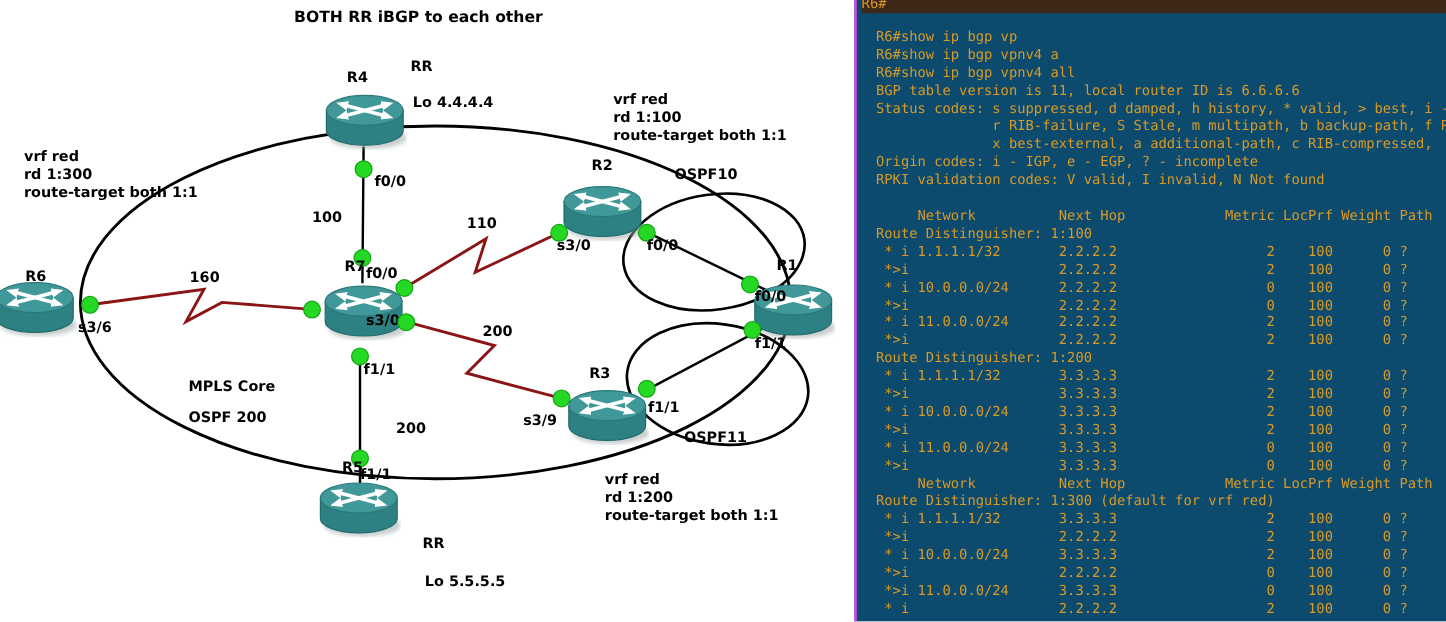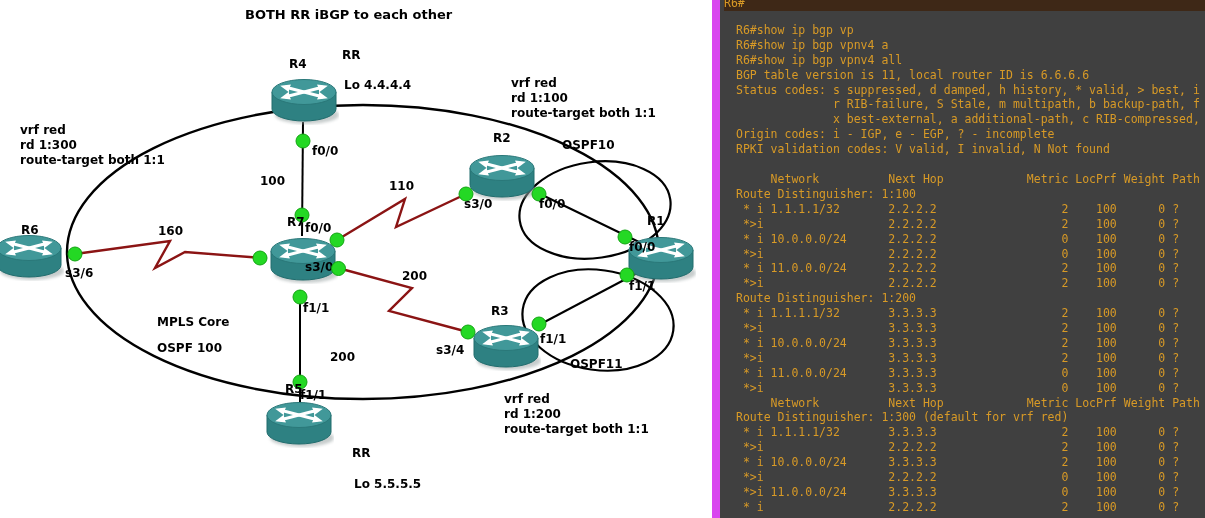--- a/index.html
+++ b/index.html
@@ -8,21 +8,21 @@
   
   #topo{position:absolute;left:0;top:0;width:712px;height:518px;background:#ffffff;}
   #topo svg{position:absolute;left:0;top:0;z-index:1;}
   .lb{position:absolute;font-weight:bold;font-size:12px;color:#000;
       white-space:pre;line-height:13px;z-index:2;}
   .lb.title{font-size:13px;}
   .dot-html{position:absolute;width:13px;height:13px;border-radius:50%;
             background:#24d824;border:1px solid #12a512;z-index:3;}
   
   #term{position:absolute;left:712px;top:0;width:493px;height:518px;
-        background:#404040;overflow:hidden;z-index:4;border-left:8px solid #d946ef;
+        background:#0c4a6e;overflow:hidden;z-index:4;border-left:2px solid #d946ef;
         box-sizing:border-box;color:#d89a26;
         font-family:"DejaVu Sans Mono","Liberation Mono",monospace;
         font-size:11.5px;line-height:14.9px;}
   #term .twrap{margin-top:-4px;padding-left:4px;}
   #term .first-line{background:#3e2817;white-space:pre;}
   #term pre{margin:12px;font:inherit;white-space:pre;}
   #term .prompt-line{white-space:pre;}
   .cursor{display:inline-block;width:7px;height:13px;background:#37e437;
           vertical-align:-2px;margin-left:1px;}
 </style>
@@ -118,28 +118,28 @@
     <div class="lb" style="left:511px;top:92px">rd 1:100</div>
     <div class="lb" style="left:511px;top:107px">route-target both 1:1</div>
     <div class="lb" style="left:562px;top:139px">OSPF10</div>
 
     <div class="lb" style="left:647px;top:215px">R1</div>
     <div class="lb" style="left:629px;top:241px">f0/0</div>
     <div class="lb" style="left:629px;top:280px">f1/1</div>
 
     <div class="lb" style="left:491px;top:305px">R3</div>
     <div class="lb" style="left:540px;top:333px">f1/1</div>
-    <div class="lb" style="left:436px;top:344px">s3/4</div>
+    <div class="lb" style="left:436px;top:344px">s3/9</div>
     <div class="lb" style="left:570px;top:358px">OSPF11</div>
     <div class="lb" style="left:504px;top:393px">vrf red</div>
     <div class="lb" style="left:504px;top:408px">rd 1:200</div>
     <div class="lb" style="left:504px;top:423px">route-target both 1:1</div>
 
     <div class="lb" style="left:157px;top:316px">MPLS Core</div>
-    <div class="lb" style="left:157px;top:342px">OSPF 100</div>
+    <div class="lb" style="left:157px;top:342px">OSPF 200</div>
 
     <div class="lb" style="left:285px;top:383px">R5</div>
     <div class="lb" style="left:300px;top:389px">f1/1</div>
     <div class="lb" style="left:352px;top:447px">RR</div>
     <div class="lb" style="left:354px;top:478px">Lo 5.5.5.5</div>
 
     <div class="dot-html" style="left:331px;top:261px"></div>
   </div>
 
   <div id="term">

